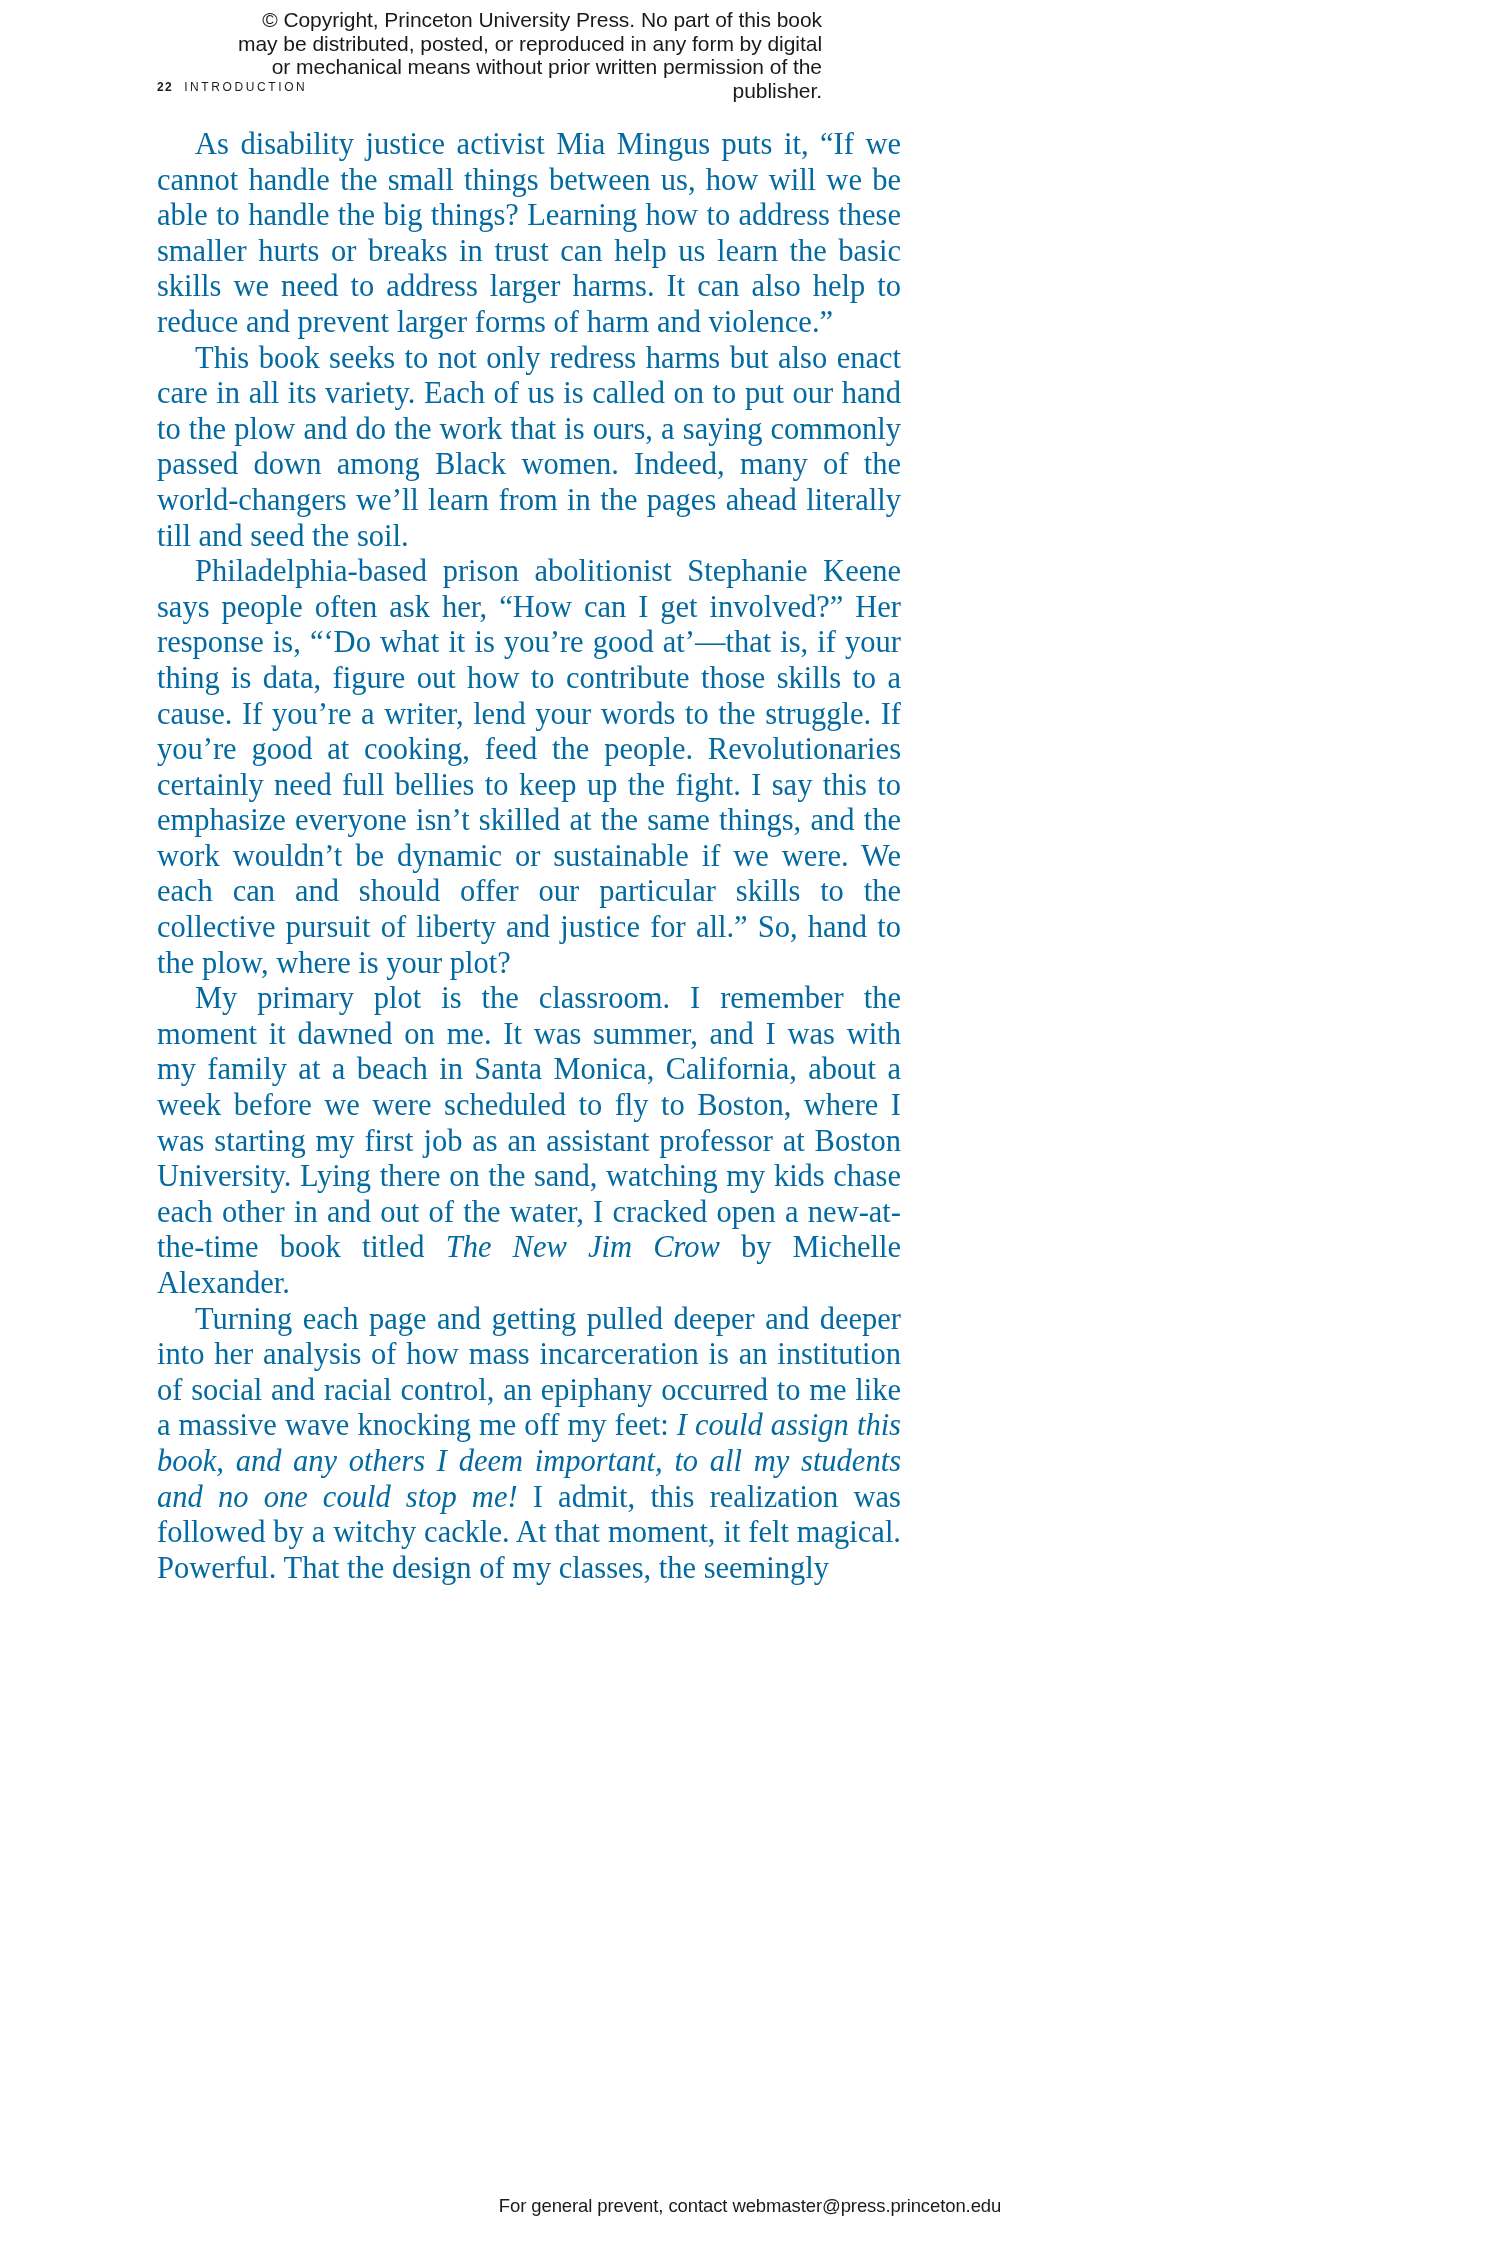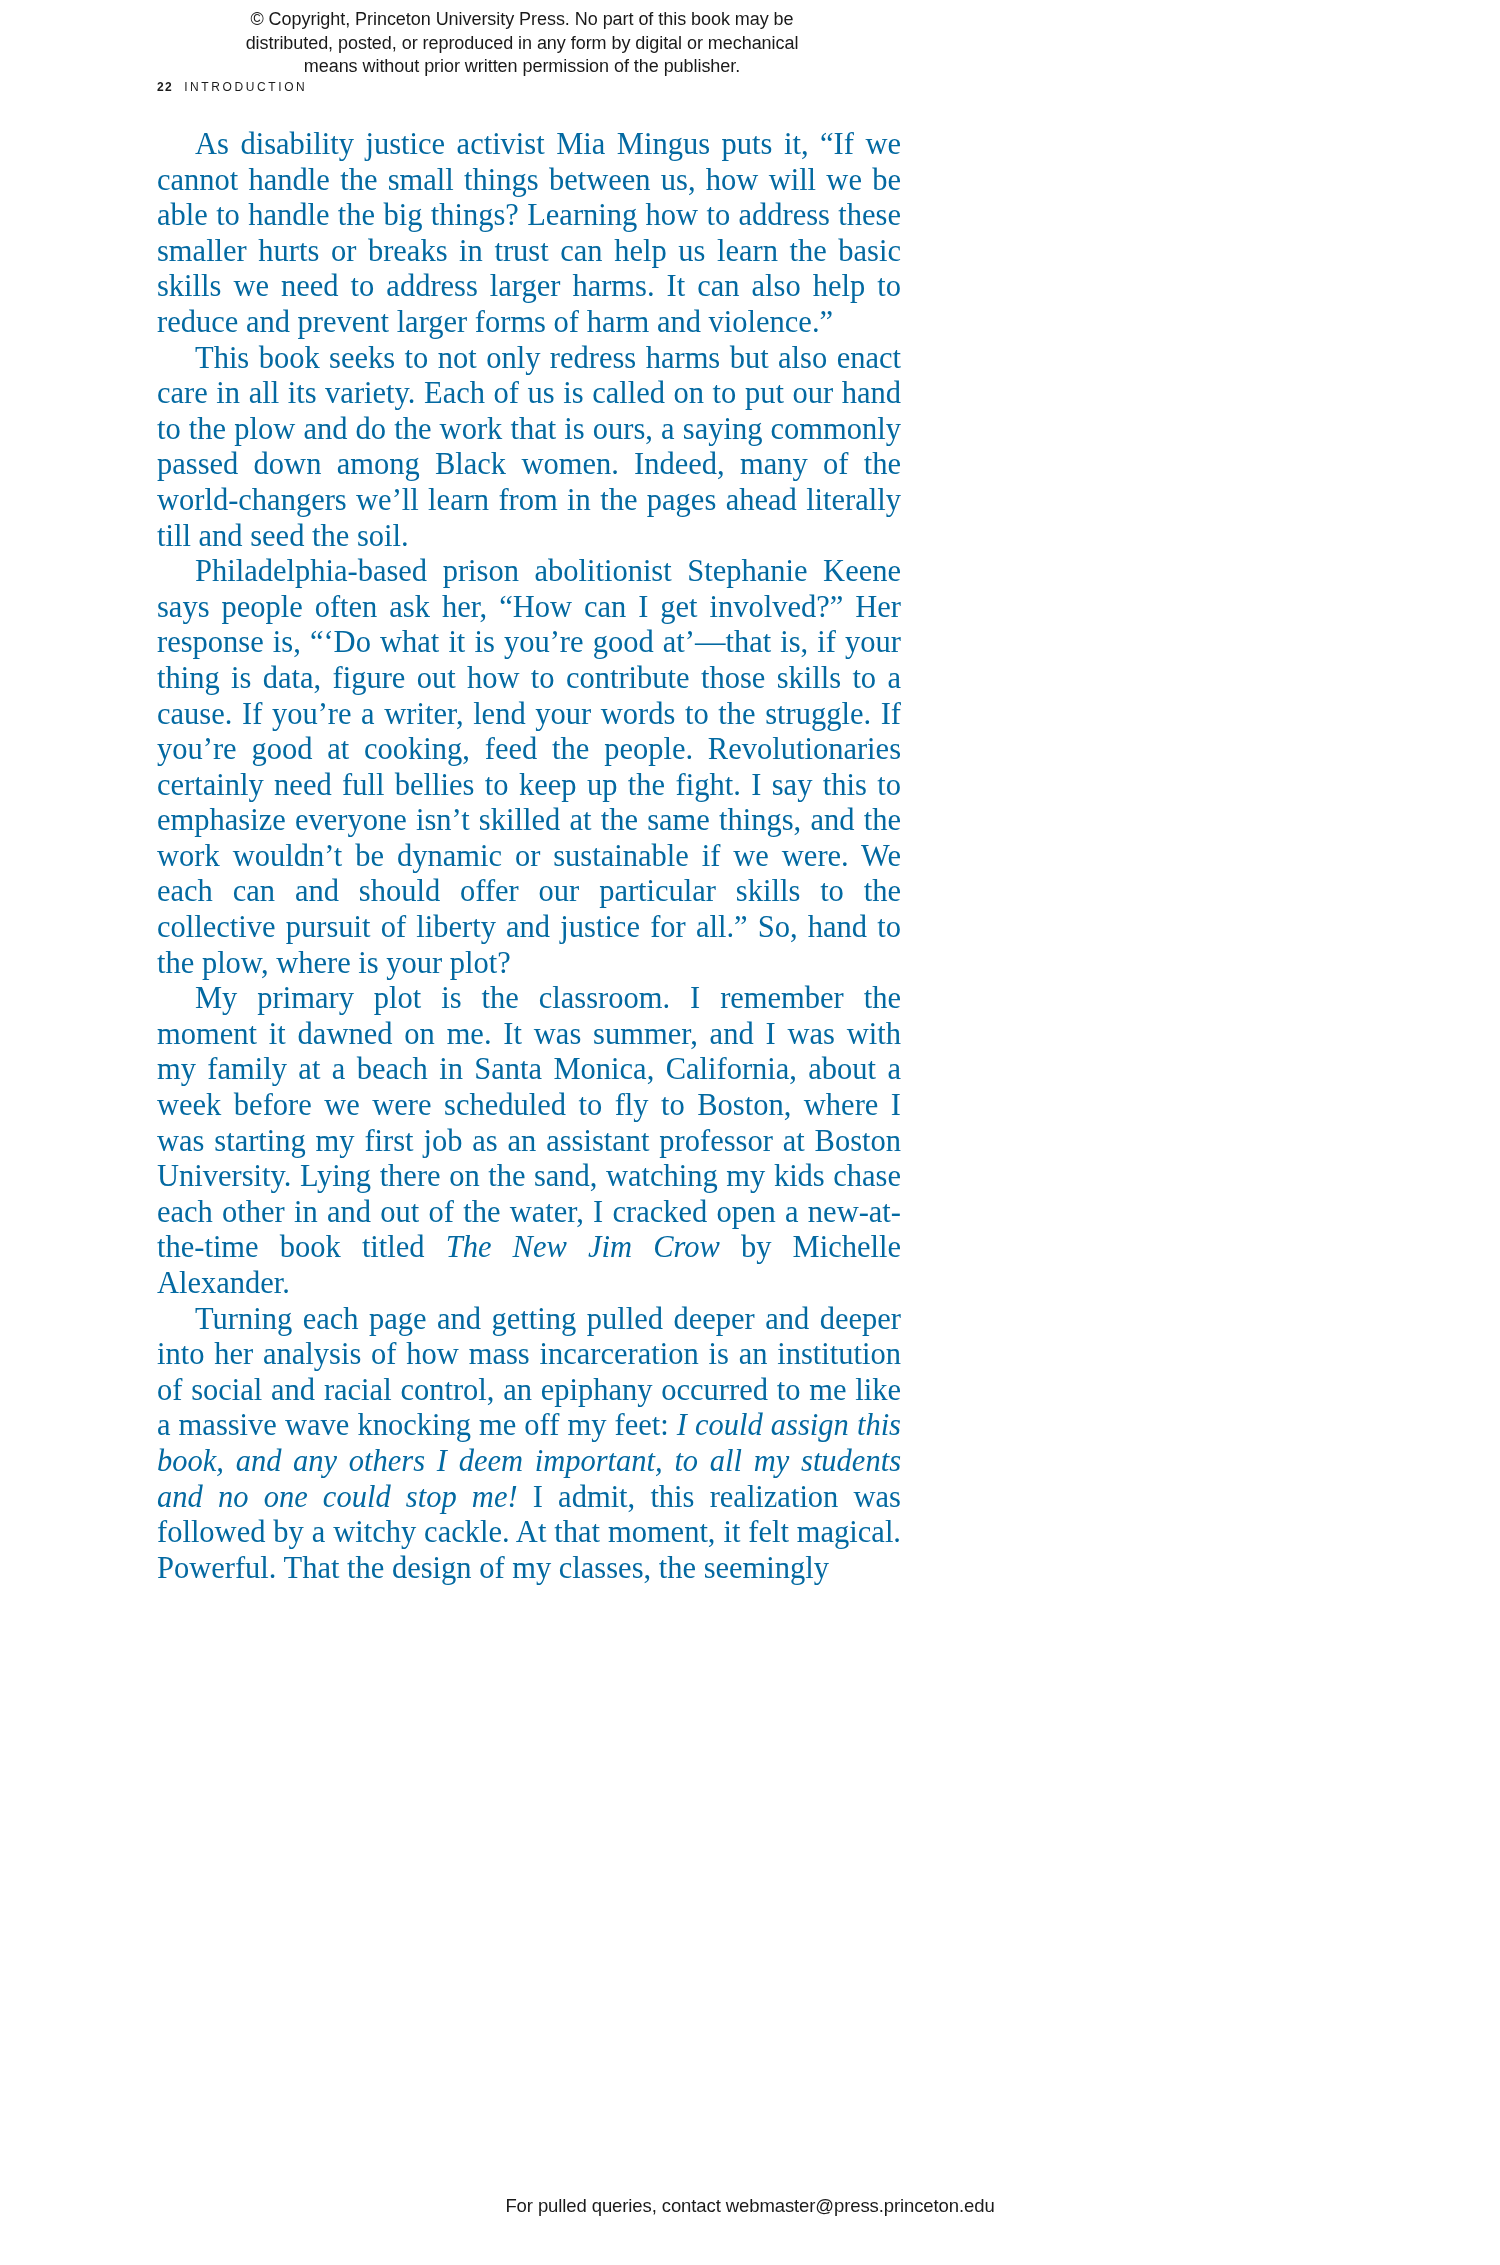--- a/index.html
+++ b/index.html
@@ -25,24 +25,24 @@
     background: #fff;
   }
 
   
   .copyright {
     position: absolute;
     left: 222px;
     top: 8px;
     width: 600px;
     font-family: "Liberation Sans", "DejaVu Sans", sans-serif;
-    font-size: 18px;
+    font-size: 21px;
     line-height: 23.5px;
     color: #1a1a1a;
-    text-align: center;
+    text-align: right;
     letter-spacing: -0.05px;
   }
 
   
   .running-head {
     position: absolute;
     left: 157px;
     top: 80px;
     font-family: "Liberation Sans", "DejaVu Sans", sans-serif;
     font-size: 12px;
@@ -107,15 +107,15 @@
   </div>
 
   <div class="textblock" id="textblock">
       <p><span>As disability justice activist Mia Mingus puts it, “If we cannot handle the small things between us, how will we be able to handle the big things? Learning how to address these smaller hurts or breaks in trust can help us learn the basic skills we need to address larger harms. It can also help to reduce and prevent larger forms of harm and violence.”</span></p>
       <p><span>This book seeks to not only redress harms but also enact care in all its variety. Each of us is called on to put our hand to the plow and do the work that is ours, a saying commonly passed down among Black women. Indeed, many of the world-changers we’ll learn from in the pages ahead literally till and seed the soil.</span></p>
       <p><span>Philadelphia-based prison abolitionist Stephanie Keene says people often ask her, “How can I get involved?” Her response is, “‘Do what it is you’re good at’—that is, if your thing is data, figure out how to contribute those skills to a cause. If you’re a writer, lend your words to the struggle. If you’re good at cooking, feed the people. Revolutionaries certainly need full bellies to keep up the fight. I say this to emphasize everyone isn’t skilled at the same things, and the work wouldn’t be dynamic or sustainable if we were. We each can and should offer our particular skills to the collective pursuit of liberty and justice for all.” So, hand to the plow, where is your plot?</span></p>
       <p><span>My primary plot is the classroom. I remember the moment it dawned on me. It was summer, and I was with my family at a beach in Santa Monica, California, about a week before we were scheduled to fly to Boston, where I was starting my first job as an assistant professor at Boston University. Lying there on the sand, watching my kids chase each other in and out of the water, I cracked open a new-at-the-time book titled </span><i>The New Jim Crow</i><span> by Michelle Alexander.</span></p>
       <p><span>Turning each page and getting pulled deeper and deeper into her analysis of how mass incarceration is an institution of social and racial control, an epiphany occurred to me like a massive wave knocking me off my feet: </span><i>I could assign this book, and any others I deem important, to all my students and no one could stop me!</i><span> I admit, this realization was followed by a witchy cackle. At that moment, it felt magical. Powerful. That the design of my classes, the seemingly</span></p>
     </div>
 
-  <div class="footer">For pulled queries, contact webmaster@press.princeton.edu</div>
+  <div class="footer">For general prevent, contact webmaster@press.princeton.edu</div>
 
 </div>
 
 </body></html>

